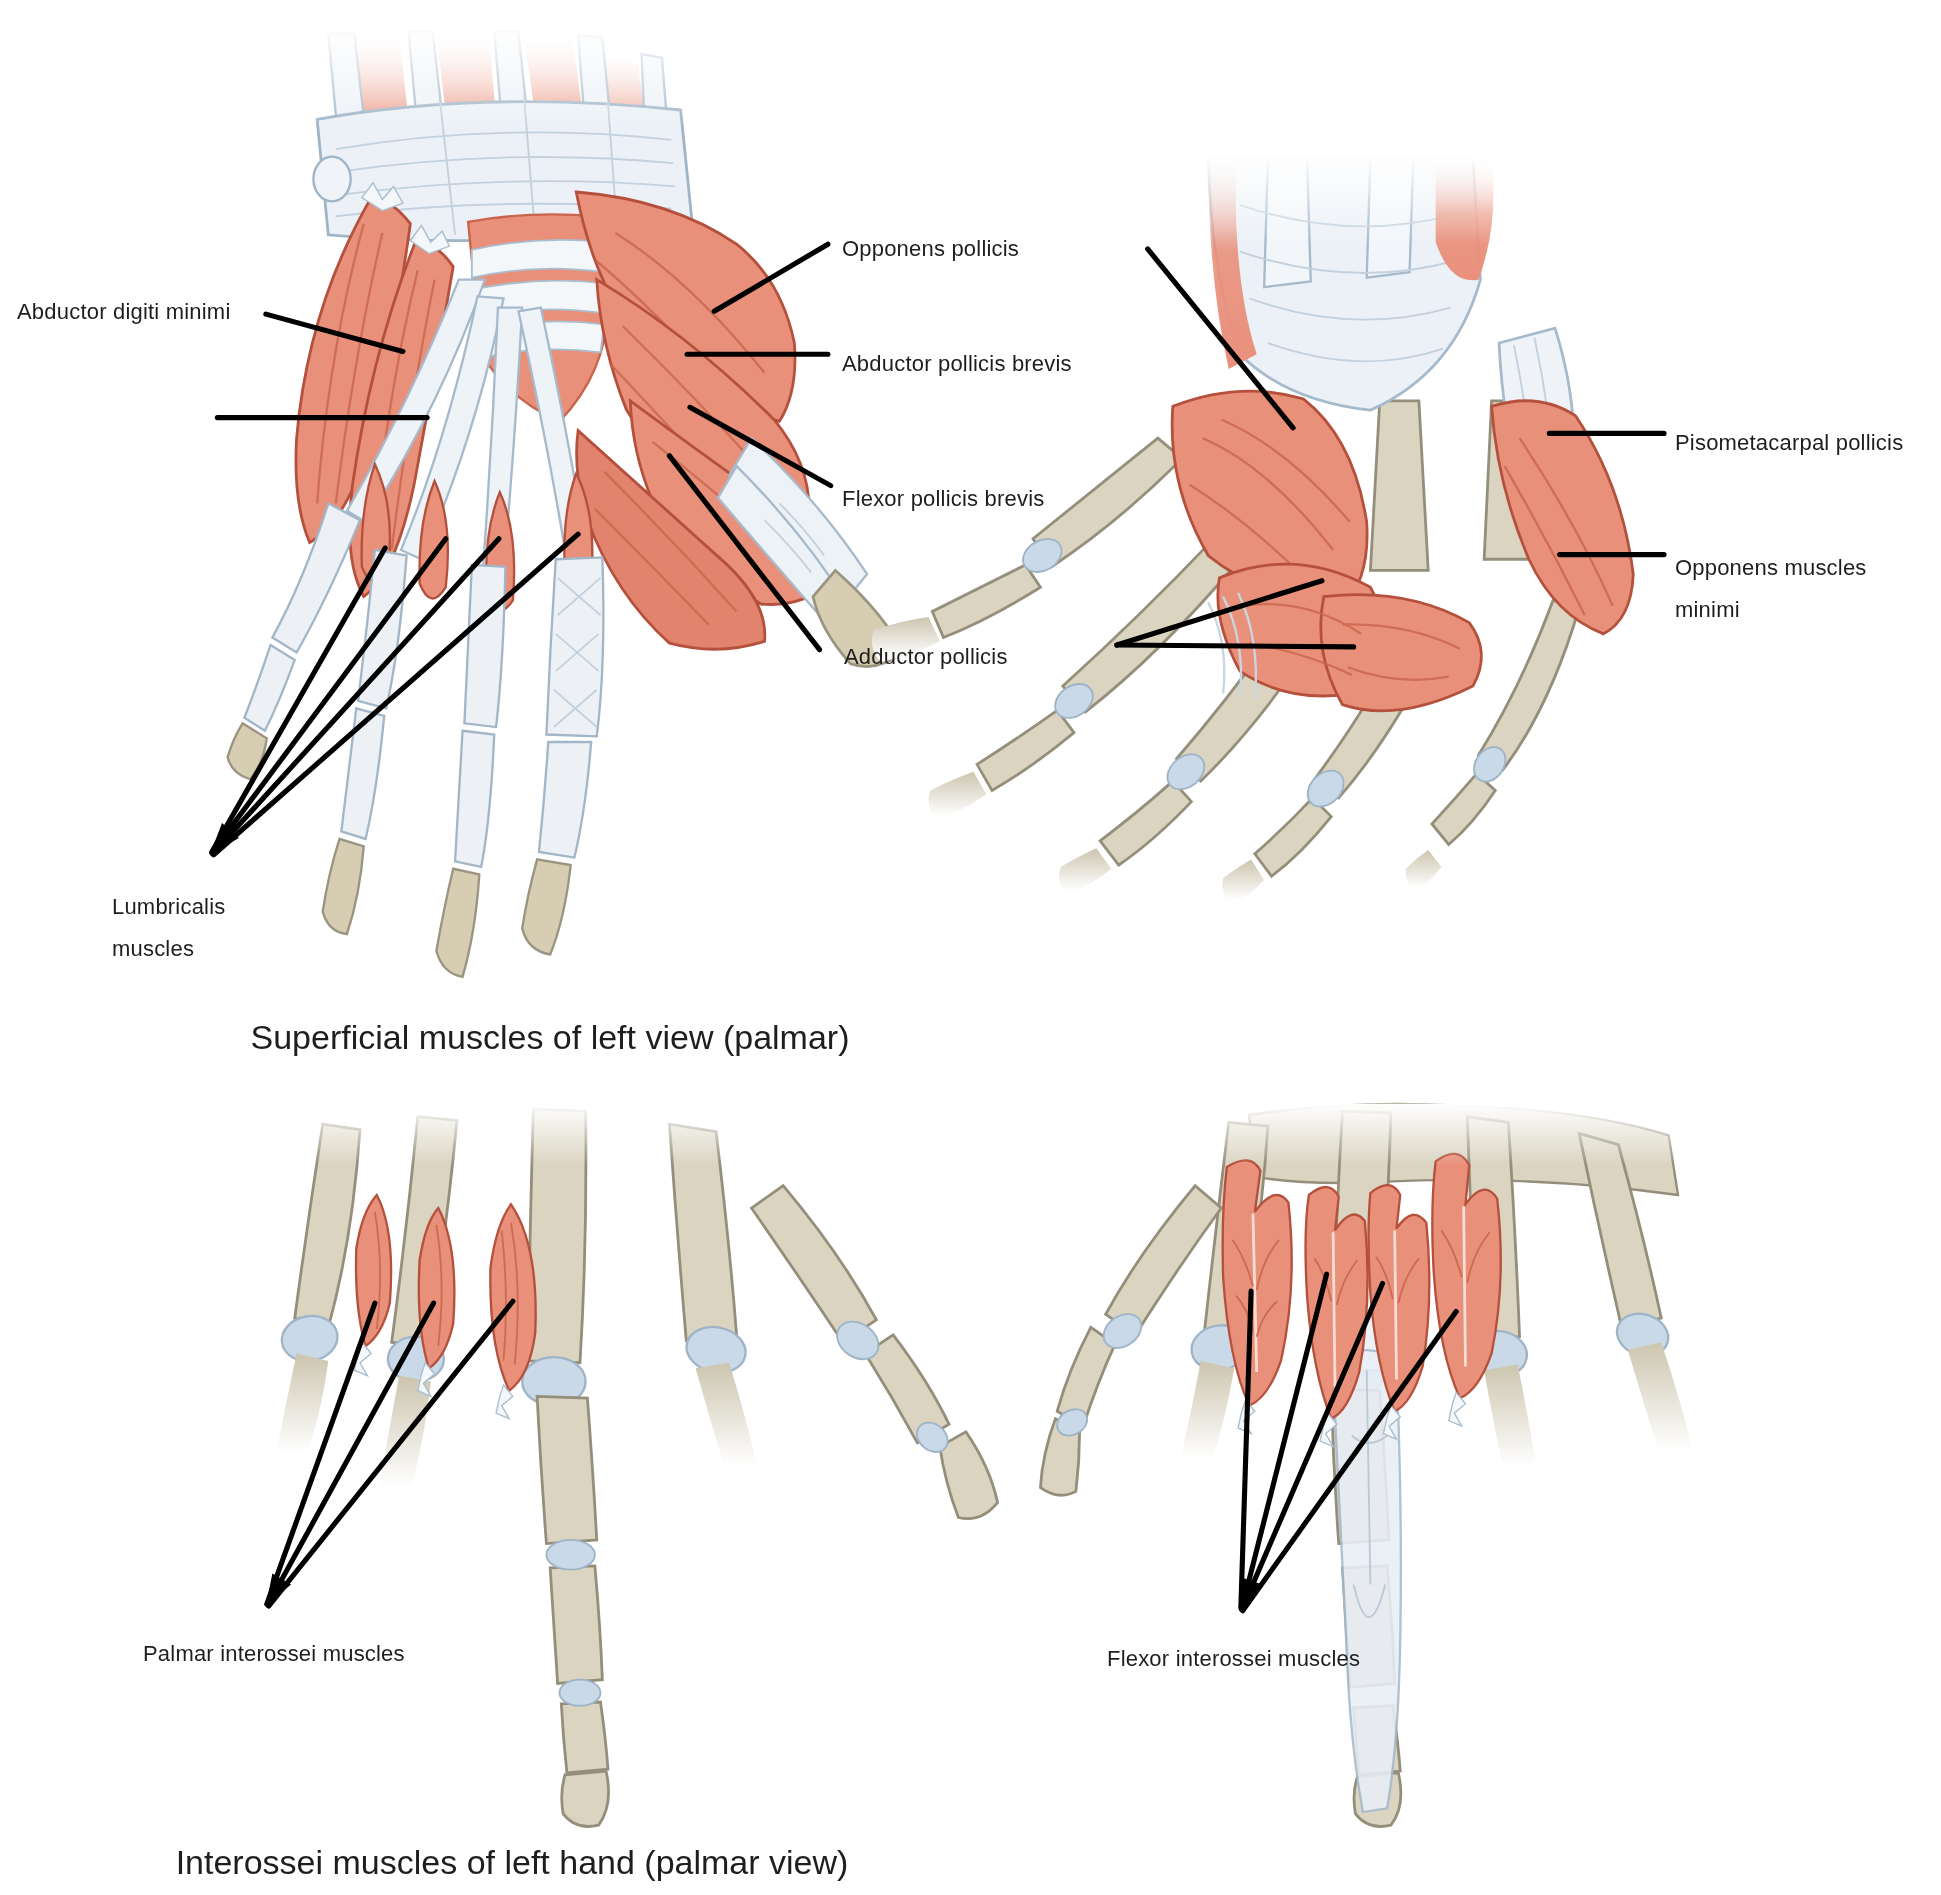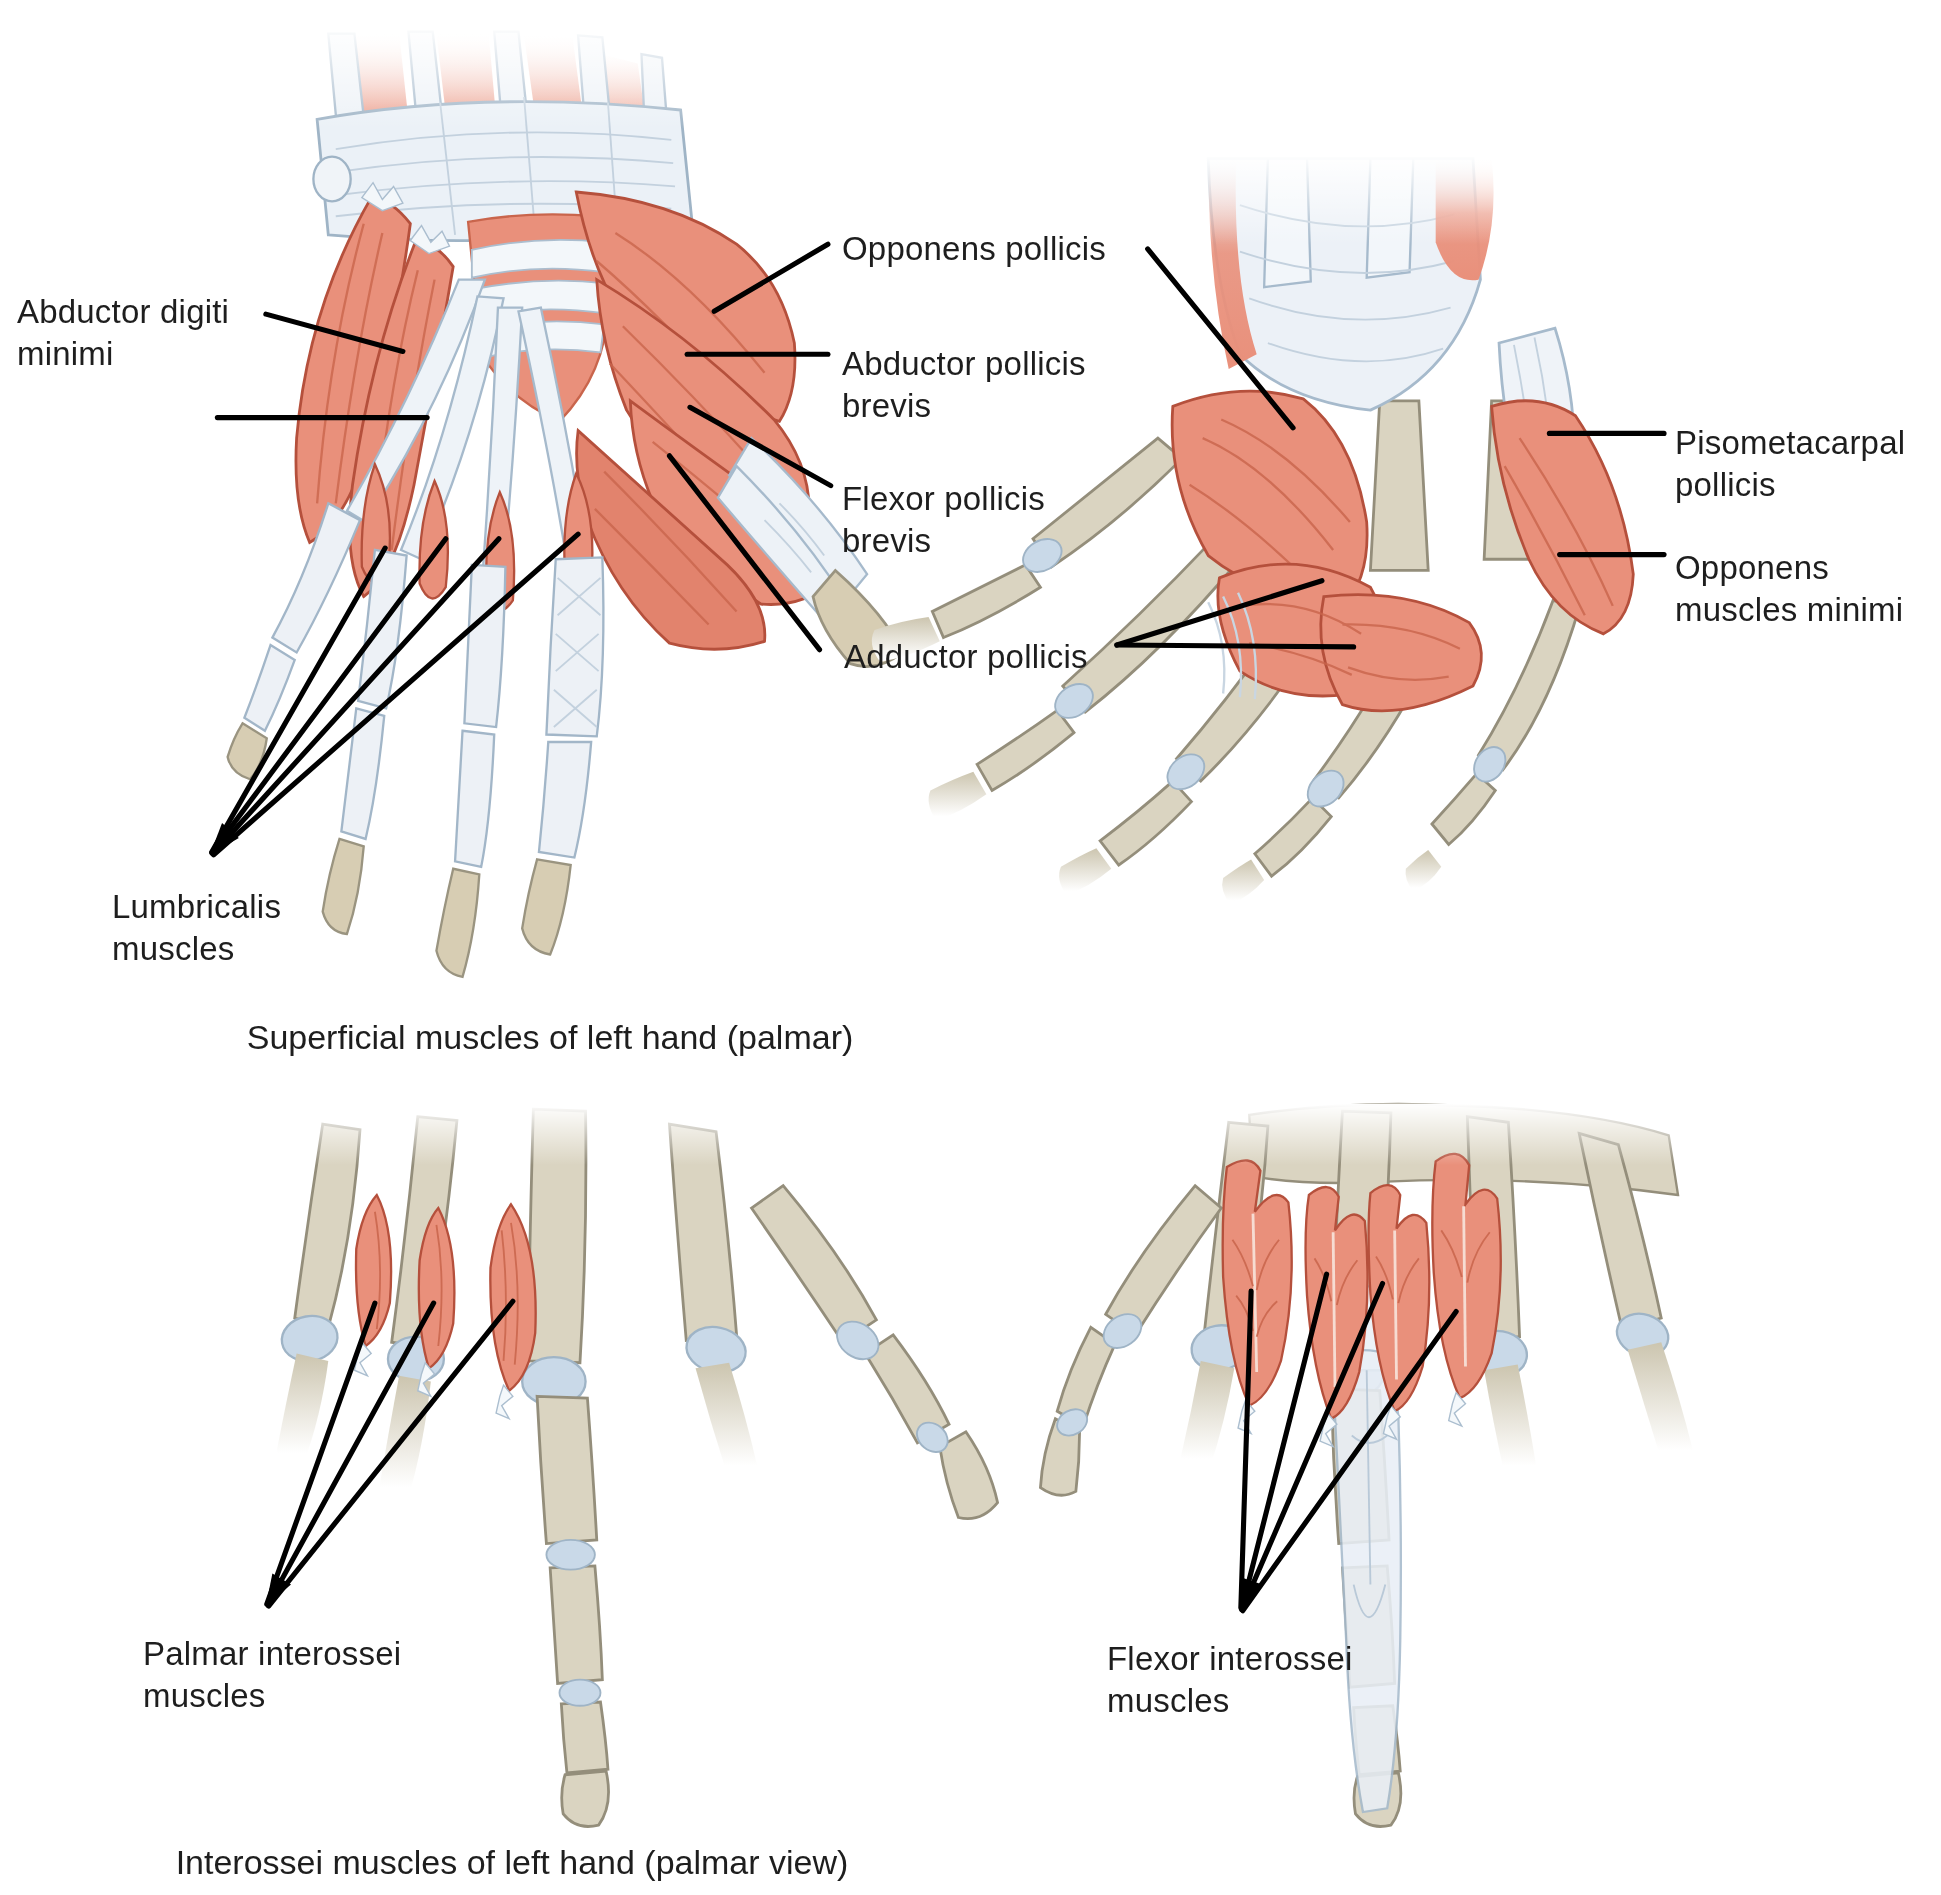--- a/index.html
+++ b/index.html
@@ -1,19 +1,19 @@
 <!DOCTYPE html>
 <html style="font-size:15px"><head>
 <meta charset="utf-8">
 <style>
   html,body{margin:0;padding:0;background:#ffffff;}
   #page{position:relative;width:1942px;height:1895px;background:#ffffff;overflow:hidden;
         font-family:"Liberation Sans", sans-serif;color:#1e1e1e;}
   #artwork{position:absolute;left:0;top:0;}
-  .lbl{position:absolute;font-size:33px;line-height:42px;color:#1e1e1e;letter-spacing:0.2px;}
+  .lbl{position:absolute;font-size:22px;line-height:42px;color:#1e1e1e;letter-spacing:0.2px;}
   .cap{position:absolute;font-size:34px;line-height:43px;color:#1e1e1e;text-align:center;}
 </style>
 </head>
 <body>
 
 <div id="page">
 
 <svg id="artwork" width="1942" height="1895" viewBox="0 0 2083 2033">
   <defs>
     <linearGradient id="fadeTopWhite" x1="0" y1="0" x2="0" y2="1">
@@ -416,20 +416,20 @@
 <div class="lbl" style="left:112px;top:886px;width:196px">Lumbricalis muscles</div>
 
 <div class="lbl" style="left:1675px;top:422px;width:261px">Pisometacarpal pollicis</div>
 
 <div class="lbl" style="left:1675px;top:547px;width:242px">Opponens muscles minimi</div>
 
 <div class="lbl" style="left:143px;top:1633px;width:289px">Palmar interossei muscles</div>
 
 <div class="lbl" style="left:1107px;top:1638px;width:289px">Flexor interossei muscles</div>
 
-<div class="cap" style="left:196px;top:1016px;width:708px">Superficial muscles of left hand (palmar)</div>
+<div class="cap" style="left:196px;top:1016px;width:708px">Superficial muscles of left view (palmar)</div>
 
 
 <div class="cap" style="left:158px;top:1841px;width:708px">Interossei muscles of left hand (palmar view)</div>
 
 
 </div>
 
 
 </body></html>

